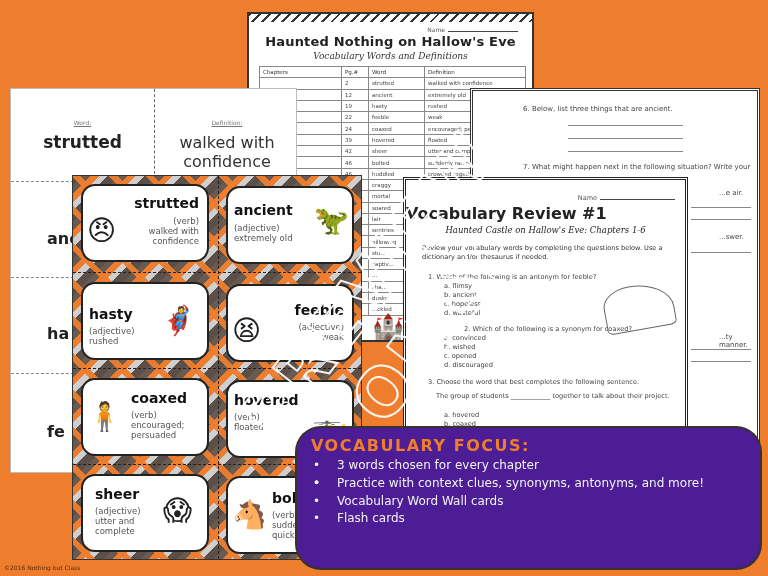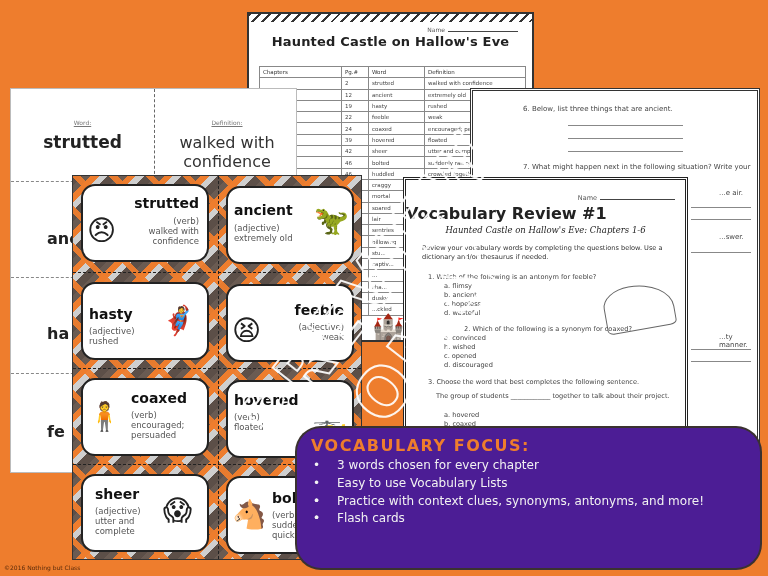--- a/index.html
+++ b/index.html
@@ -184,21 +184,22 @@
   .copyright {
     left: 4px; top: 564px; font-size: 6px; color: #5a2a0a;
   }
 </style>
 </head>
 <body>
 
 <div class="abs list-sheet">
   <div class="zig"></div>
   <div class="name-line"><span>Name</span><span class="line"></span></div>
-  <div class="title">Haunted Castle on Hallow's Eve</div>
+  <div class="title">Haunted Nothing on Hallow's Eve</div>
+  <div class="subtitle">Vocabulary Words and Definitions</div>
   <table class="vocab-table">
     <thead>
       <tr>
         <th style="width:82px">Chapters</th>
         <th style="width:27px">Pg.#</th>
         <th style="width:56px">Word</th>
         <th>Definition</th>
       </tr>
     </thead>
     <tbody id="vocab-tbody">
@@ -452,21 +453,21 @@
 </div>
 
 <div class="abs watermark">
   <span>PREVIEW ONLY</span>
 </div>
 
 <div class="abs focus-box">
   <div class="ftitle">VOCABULARY FOCUS:</div>
   <ul>
     <li><span class="dot">•</span><span>3 words chosen for every chapter</span></li>
-    <li><span class="dot">•</span><span>Easy to use Vocabulary Lists</span></li>
+    <li><span class="dot">•</span></li>
     <li><span class="dot">•</span></li>
     <li><span class="dot">•</span><span>Practice with context clues, synonyms, antonyms, and more!</span></li>
-    <li><span class="dot">•</span></li>
+    <li><span class="dot">•</span><span>Vocabulary Word Wall cards</span></li>
     <li><span class="dot">•</span><span>Flash cards</span></li>
   </ul>
 </div>
 
 <div class="abs copyright">©2016 Nothing but Class</div>
 
 </body></html>

